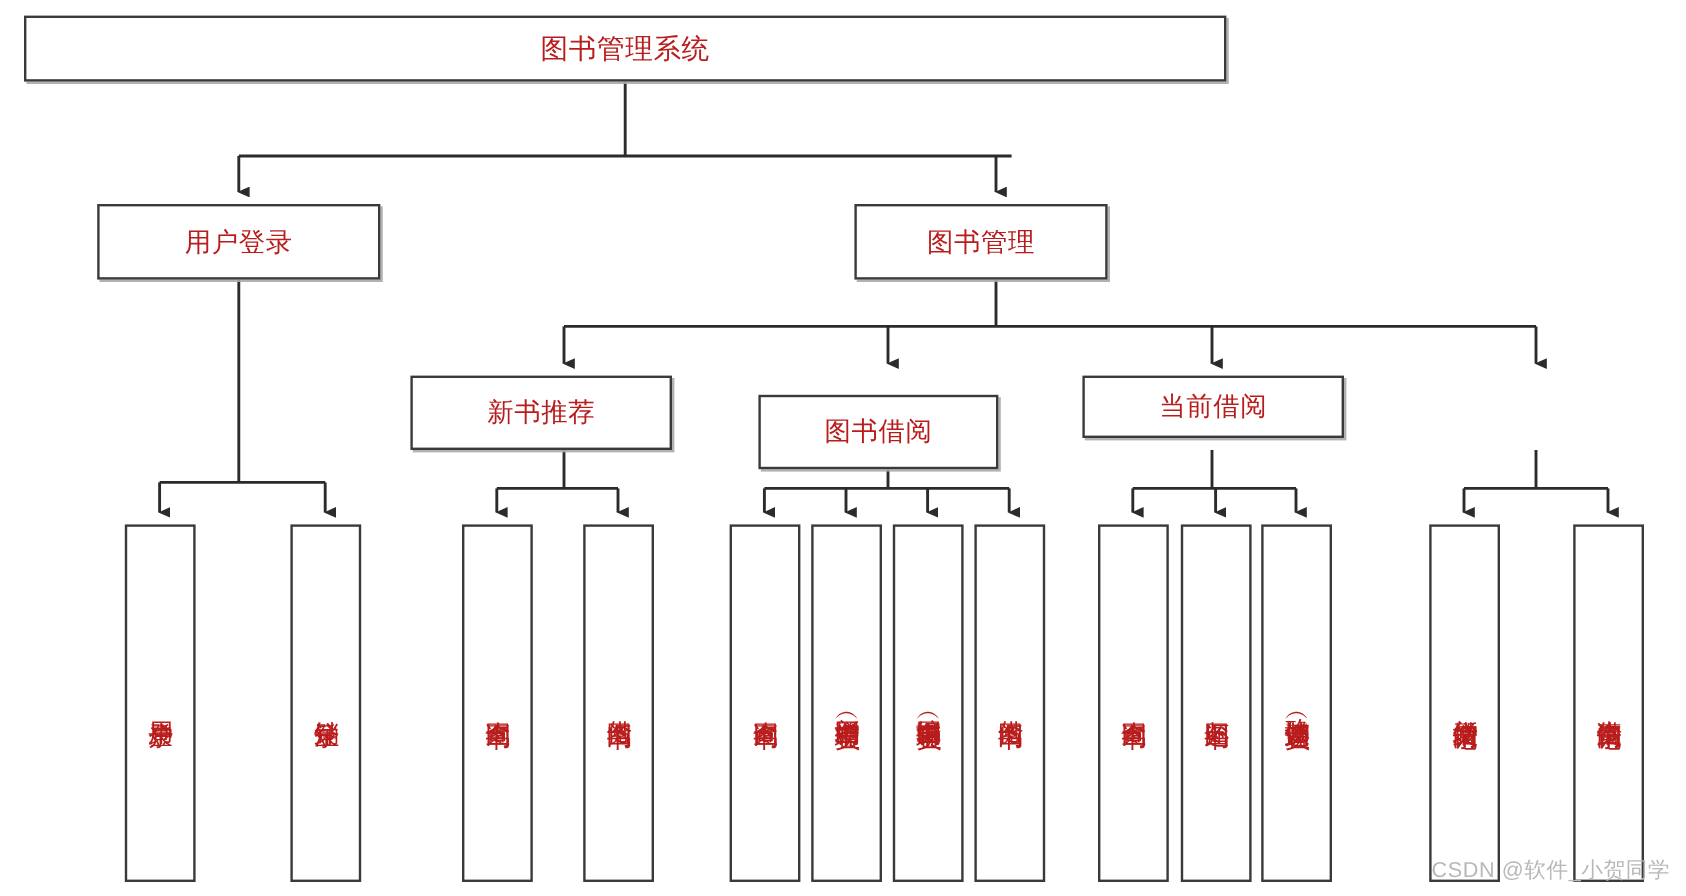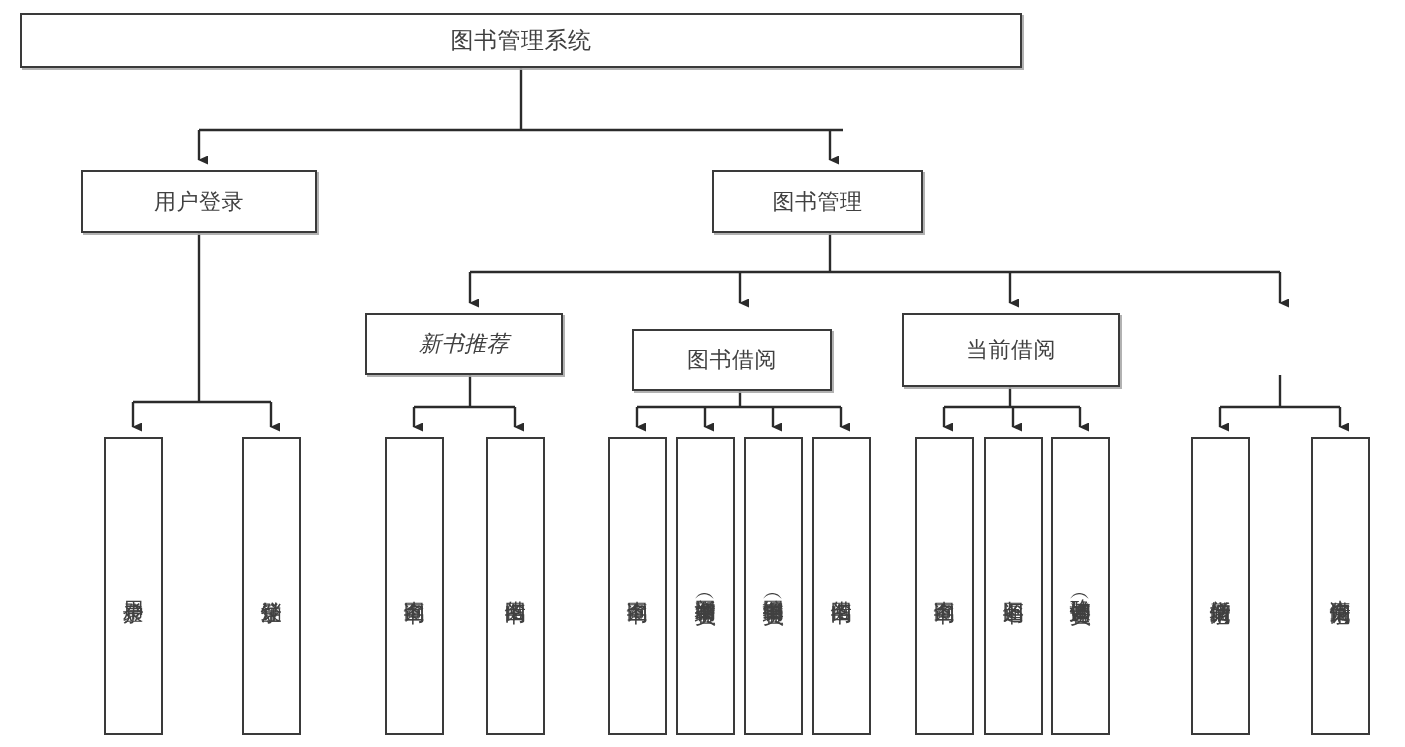--- a/index.html
+++ b/index.html
@@ -36,21 +36,21 @@
     z-index: 3;
   }
   .node.shadowed {
     box-shadow: 2px 2px 0 0 rgba(170,170,170,0.9);
   }
   .node-label {
     font-size: 22px;
     line-height: 1.18;
     letter-spacing: 0.5px;
     white-space: nowrap;
-    color: #404040;
+    color: #b91c1c;
   }
   .node.root .node-label { font-size: 23px; }
   .node.leaf {
     border-width: 2.5px;
   }
   .node.leaf .node-label {
     writing-mode: vertical-rl;
     text-orientation: upright;
     font-size: 21px;
     line-height: 1.3;
@@ -130,29 +130,29 @@
   </div>
 
   <div class="node shadowed" style="left:81px; top:170px; width:236px; height:63px;">
     <span class="node-label">用户登录</span>
   </div>
 
   <div class="node shadowed" style="left:712px; top:170px; width:211px; height:63px;">
     <span class="node-label">图书管理</span>
   </div>
 
-  <div class="node shadowed" style="left:365px; top:313px; width:198px; height:62px;font-style:italic;">
+  <div class="node shadowed" style="left:342px; top:313px; width:218px; height:62px;">
     <span class="node-label">新书推荐</span>
   </div>
 
   <div class="node shadowed" style="left:632px; top:313px; width:200px; height:62px;margin-top:16px;">
     <span class="node-label">图书借阅</span>
   </div>
 
-  <div class="node shadowed" style="left:902px; top:313px; width:218px; height:74px;">
+  <div class="node shadowed" style="left:902px; top:313px; width:218px; height:52px;">
     <span class="node-label">当前借阅</span>
   </div>
 
 
   <div class="node leaf" style="left:104px; top:437px; width:59px; height:298px;">
     <span class="node-label">用户登录</span>
   </div>
 
   <div class="node leaf" style="left:242px; top:437px; width:59px; height:298px;">
     <span class="node-label">注销登录</span>
@@ -195,14 +195,15 @@
   </div>
 
   <div class="node leaf" style="left:1191px; top:437px; width:59px; height:298px;">
     <span class="node-label">新增借阅记录</span>
   </div>
 
   <div class="node leaf" style="left:1311px; top:437px; width:59px; height:298px;">
     <span class="node-label">查询借阅记录</span>
   </div>
 
+  <div class="watermark">CSDN @软件_小贺同学</div>
 
 </div>
 
 </body></html>

